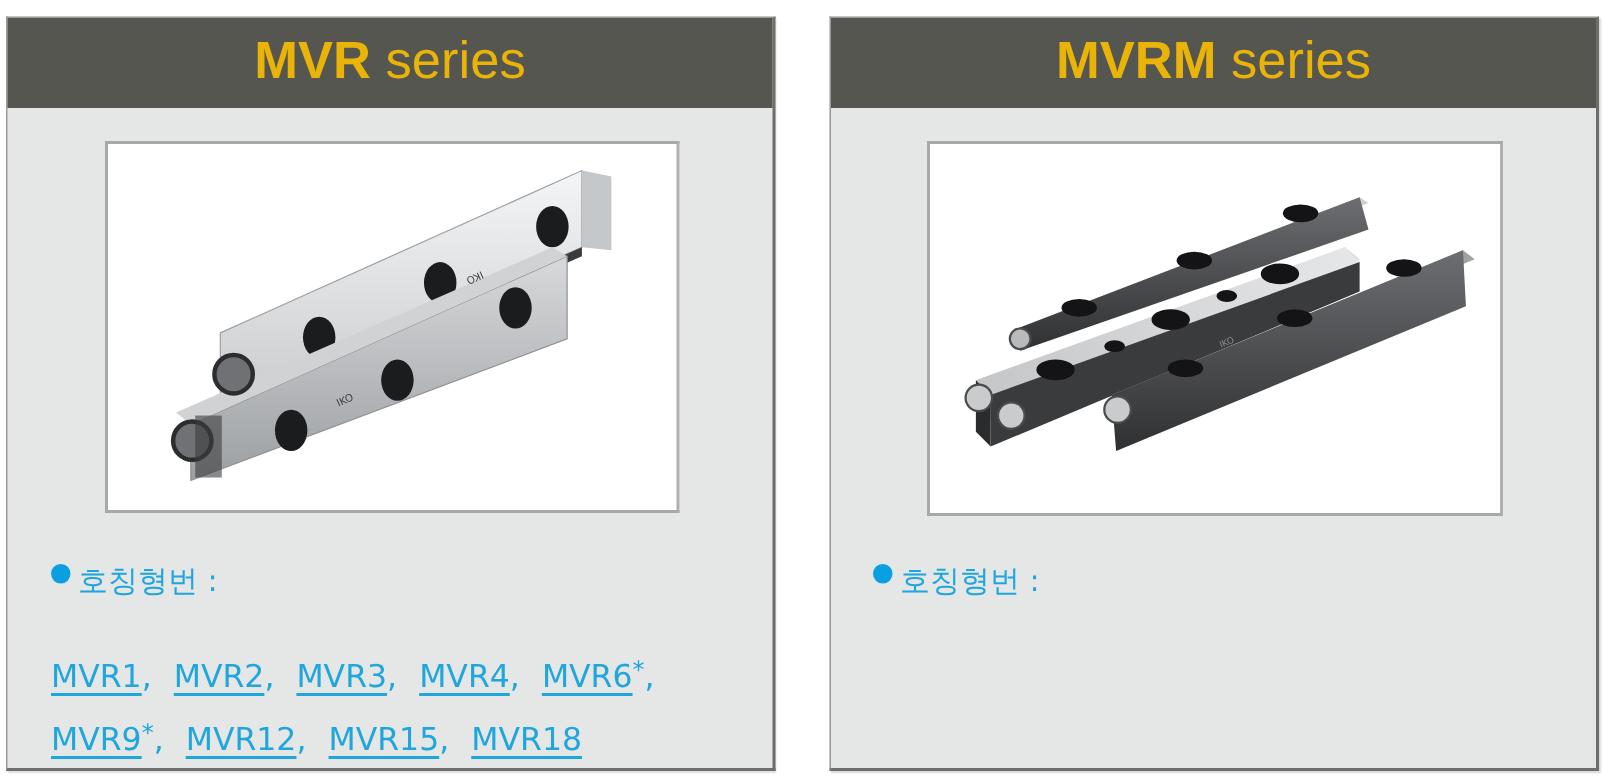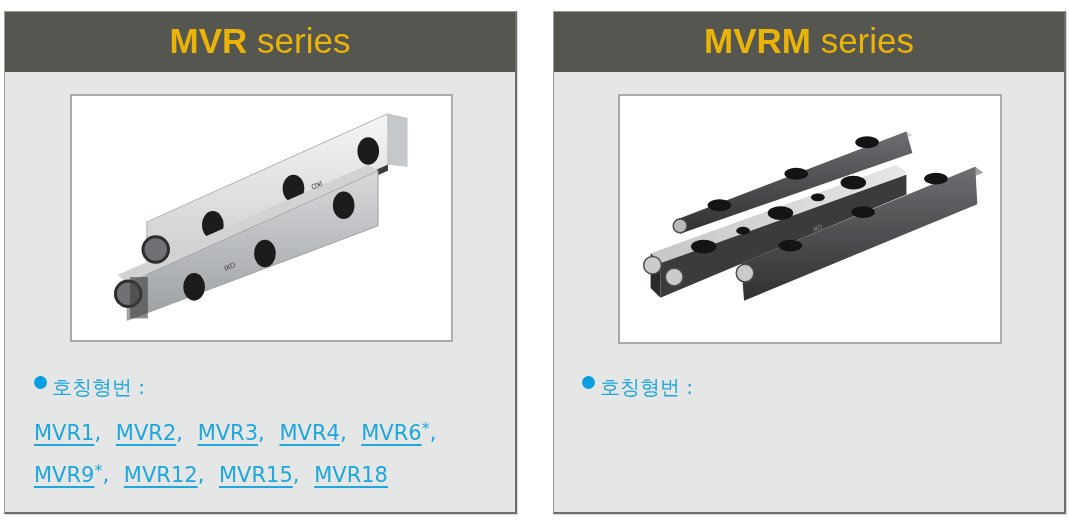--- a/index.html
+++ b/index.html
@@ -66,21 +66,21 @@
     display: inline-block;
     width: 13px; height: 13px;
     border-radius: 50%;
     background: #0a9fe0;
     margin-right: 5px;
     margin-top: 2px;
   }
   .links {
     font-size: 21px;
     line-height: 38px;
-    margin-top: 6px;
+    margin-top: 24px;
     word-spacing: 0;
   }
   .links a {
     color: #1ea6dd;
     text-decoration: underline;
     text-underline-offset: 4px;
     text-decoration-thickness: 1.5px;
     cursor: pointer;
   }
   .links .star { font-size: 16px; vertical-align: 6px; text-decoration: none; }

